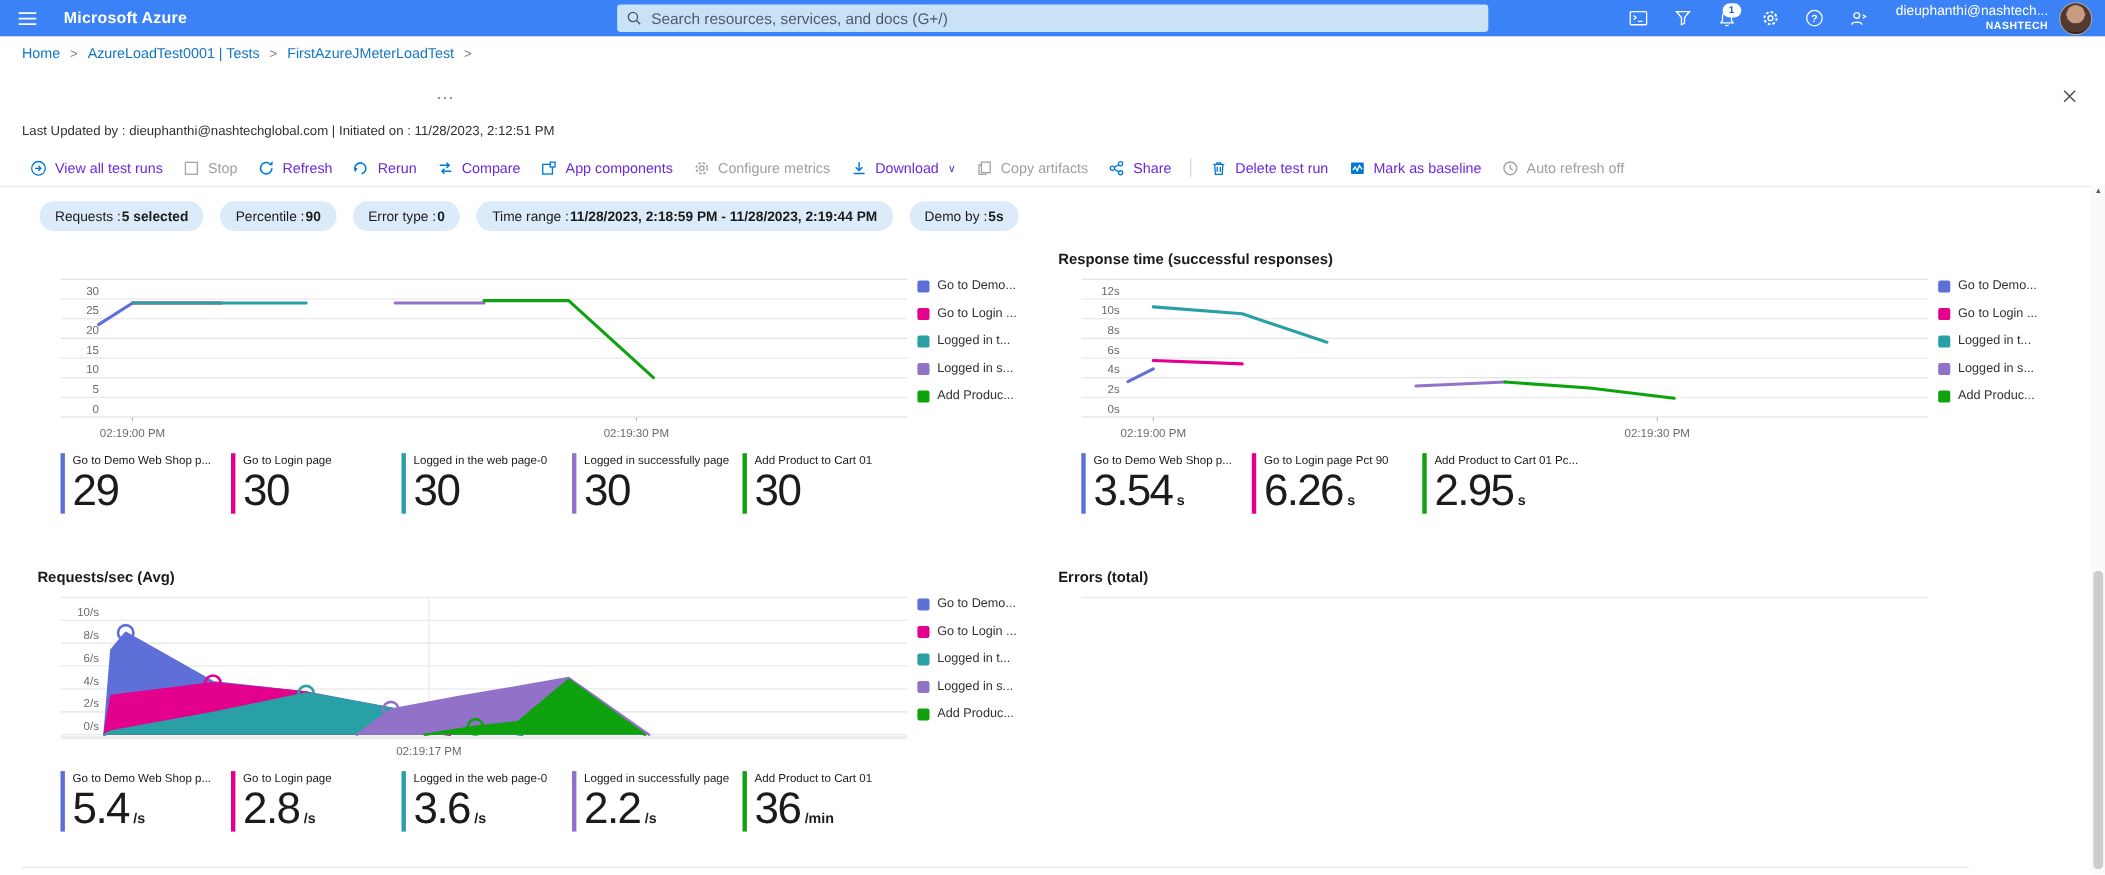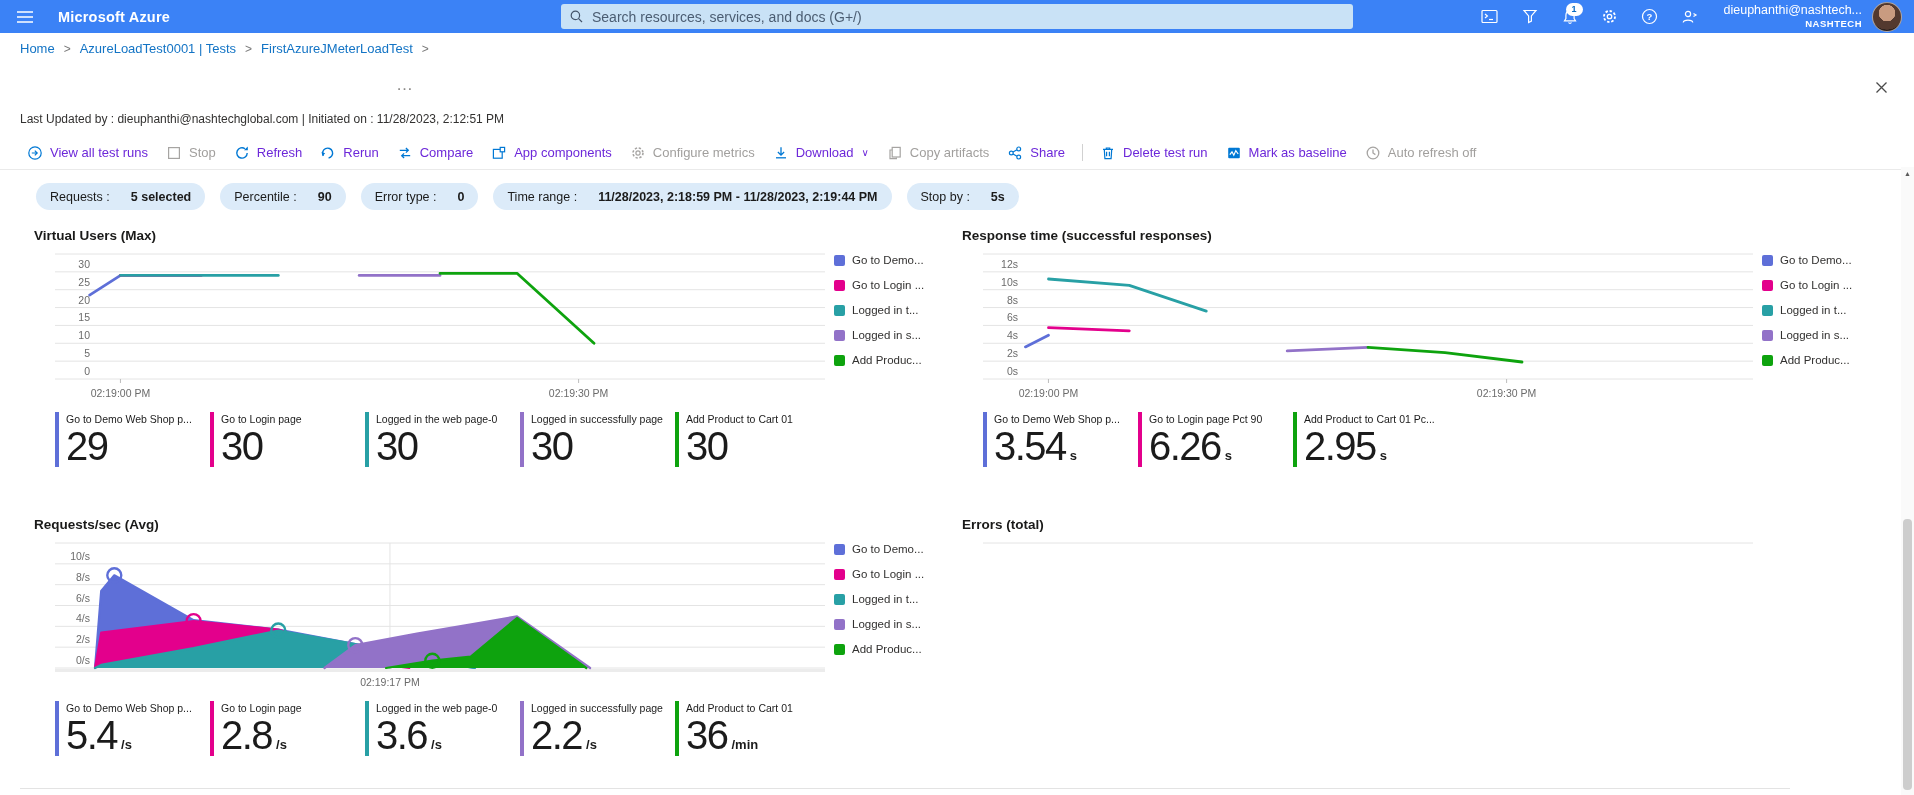--- a/index.html
+++ b/index.html
@@ -45,21 +45,21 @@
            cursor:pointer;white-space:nowrap;}
   .tb-item.disabled{color:#a19f9d;cursor:default;}
   .tb-item .ic{color:#0078d4;display:flex;}
   .tb-item.disabled .ic{color:#a6a4a2;}
   .tb-sep{width:1px;height:17px;background:#d1d1d1;margin:0 8px;}
   .chev{font-size:10px;margin-left:1px;}
 
   
   .filters{position:absolute;left:36px;top:183px;display:flex;gap:15px;}
   .pill{background:#dcebf9;border-radius:14px;height:27px;display:flex;align-items:center;padding:0 14px;
-        font-size:12.5px;color:#1b1b1b;gap:21px;cursor:pointer;white-space:nowrap;}
+        font-size:12.5px;color:#1b1b1b;gap:1px;cursor:pointer;white-space:nowrap;}
   .pill b{font-weight:700;}
 
   
   .panel{position:absolute;width:930px;}
   .panel h2{margin:0;font-size:13.5px;font-weight:700;color:#1a1a19;}
   #panel-vu{left:34px;top:228px;height:265px;}
   #panel-rt{left:962px;top:228px;height:265px;}
   #panel-rps{left:34px;top:517px;height:265px;}
   #panel-err{left:962px;top:517px;height:265px;}
   .plot{position:absolute;left:21px;top:22px;}
@@ -297,27 +297,26 @@
       </span>
       <span class="pill">
         <span>Error type :</span>
         <b>0</b>
       </span>
       <span class="pill">
         <span>Time range :</span>
         <b>11/28/2023, 2:18:59 PM - 11/28/2023, 2:19:44 PM</b>
       </span>
       <span class="pill">
-        <span>Stop by :</span>
+        <span>Demo by :</span>
         <b>5s</b>
       </span>
     </div>
 
   <section class="panel" id="panel-vu">
-    <h2>Virtual Users (Max)</h2>
     <div class="plot"><svg width="770" height="152" viewBox="0 0 770 152">
           <line x1="0" y1="4" x2="770" y2="4" stroke="#e4e4e4"></line>
           <line x1="0" y1="21.857142857142858" x2="770" y2="21.857142857142858" stroke="#e4e4e4"></line>
           <text x="35" y="17.857142857142858" text-anchor="end" font-size="10.5" fill="#6b6b6b">30</text>
           <line x1="0" y1="39.714285714285715" x2="770" y2="39.714285714285715" stroke="#e4e4e4"></line>
           <text x="35" y="35.714285714285715" text-anchor="end" font-size="10.5" fill="#6b6b6b">25</text>
           <line x1="0" y1="57.57142857142857" x2="770" y2="57.57142857142857" stroke="#e4e4e4"></line>
           <text x="35" y="53.57142857142857" text-anchor="end" font-size="10.5" fill="#6b6b6b">20</text>
           <line x1="0" y1="75.42857142857143" x2="770" y2="75.42857142857143" stroke="#e4e4e4"></line>
           <text x="35" y="71.42857142857143" text-anchor="end" font-size="10.5" fill="#6b6b6b">15</text>

